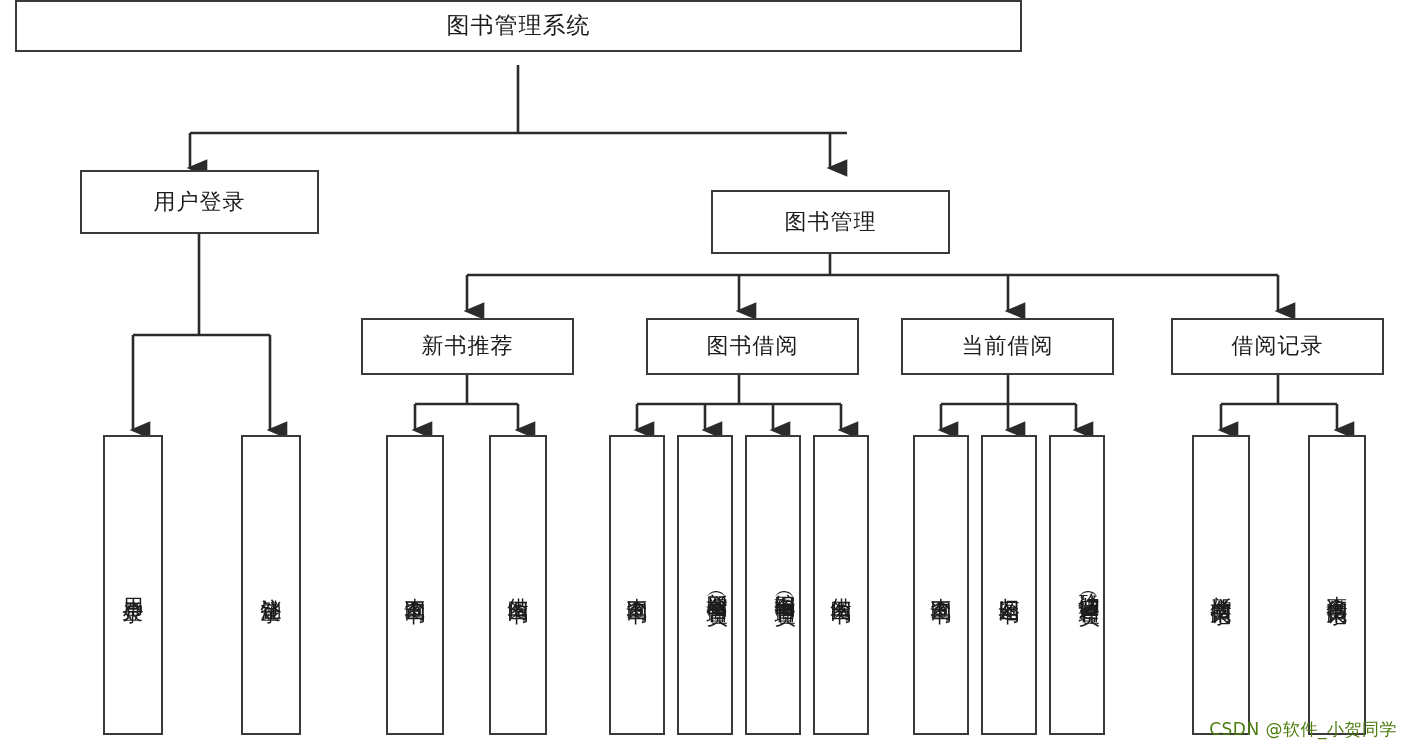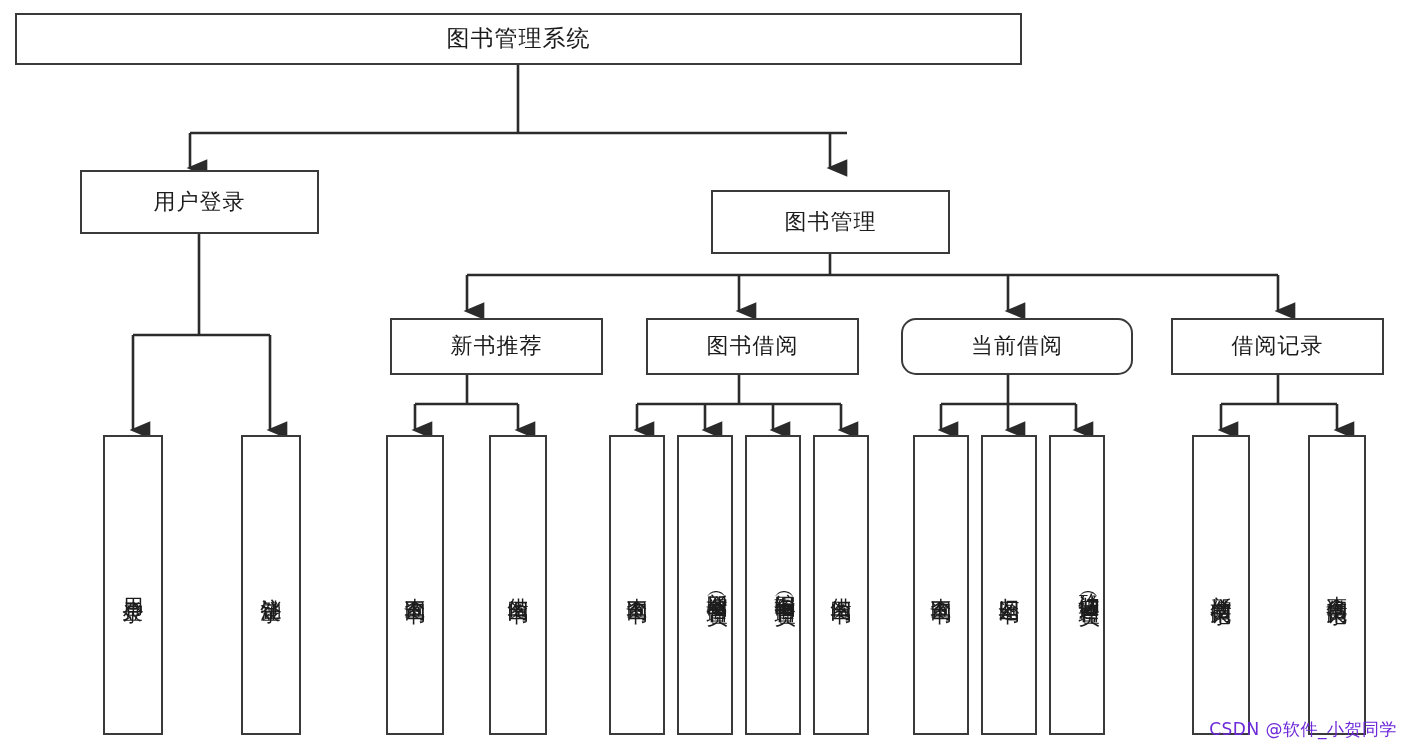--- a/index.html
+++ b/index.html
@@ -59,21 +59,21 @@
     top: 0;
     width: 1405px;
     height: 747px;
     pointer-events: none;
   }
   .watermark {
     position: absolute;
     right: 8px;
     bottom: 6px;
     font-size: 17px;
-    color: #6d28d9;
+    color: #4d7c0f;
     letter-spacing: 0.5px;
     white-space: nowrap;
   }
 </style>
 </head>
 <body>
 
 <div id="canvas">
 
   <svg id="links" viewBox="0 0 1405 747" width="1405" height="747" xmlns="http://www.w3.org/2000/svg">
@@ -119,38 +119,38 @@
       <path d="M 1008 404 L 1008 430" marker-end="url(#arrow)"></path>
       <path d="M 1076 404 L 1076 430" marker-end="url(#arrow)"></path>
 
       <path d="M 1278 375 L 1278 404"></path>
       <path d="M 1221 404 L 1337 404"></path>
       <path d="M 1221 404 L 1221 430" marker-end="url(#arrow)"></path>
       <path d="M 1337 404 L 1337 430" marker-end="url(#arrow)"></path>
     </g>
   </svg>
 
-  <div class="node horiz root" style="left:15px; top:13px; width:1007px; height:52px;">
+  <div class="node horiz root" style="left:15px; top:0; width:1007px; height:52px;">
     <span>图书管理系统</span>
   </div>
 
   <div class="node horiz" style="left:80px; top:170px; width:239px; height:64px;">
     <span>用户登录</span>
   </div>
   <div class="node horiz" style="left:711px; top:170px; width:239px; height:64px;margin-top:20px;">
     <span>图书管理</span>
   </div>
 
-  <div class="node horiz" style="left:361px; top:318px; width:213px; height:57px;margin-left:29px;">
+  <div class="node horiz" style="left:361px; top:318px; width:213px; height:57px;">
     <span>新书推荐</span>
   </div>
   <div class="node horiz" style="left:646px; top:318px; width:213px; height:57px;">
     <span>图书借阅</span>
   </div>
-  <div class="node horiz" style="left:901px; top:318px; width:232px; height:57px;border-radius:15px;">
+  <div class="node horiz" style="left:901px; top:318px; width:213px; height:57px;">
     <span>当前借阅</span>
   </div>
   <div class="node horiz" style="left:1171px; top:318px; width:213px; height:57px;text-align:center;">
     <span>借阅记录</span>
   </div>
 
   <div class="node vert" style="left:103px; top:435px; width:60px; height:300px; align-items:center;">
     <span class="vert-label">用户登录</span>
   </div>
   <div class="node vert" style="left:241px; top:435px; width:60px; height:300px; align-items:center;">

